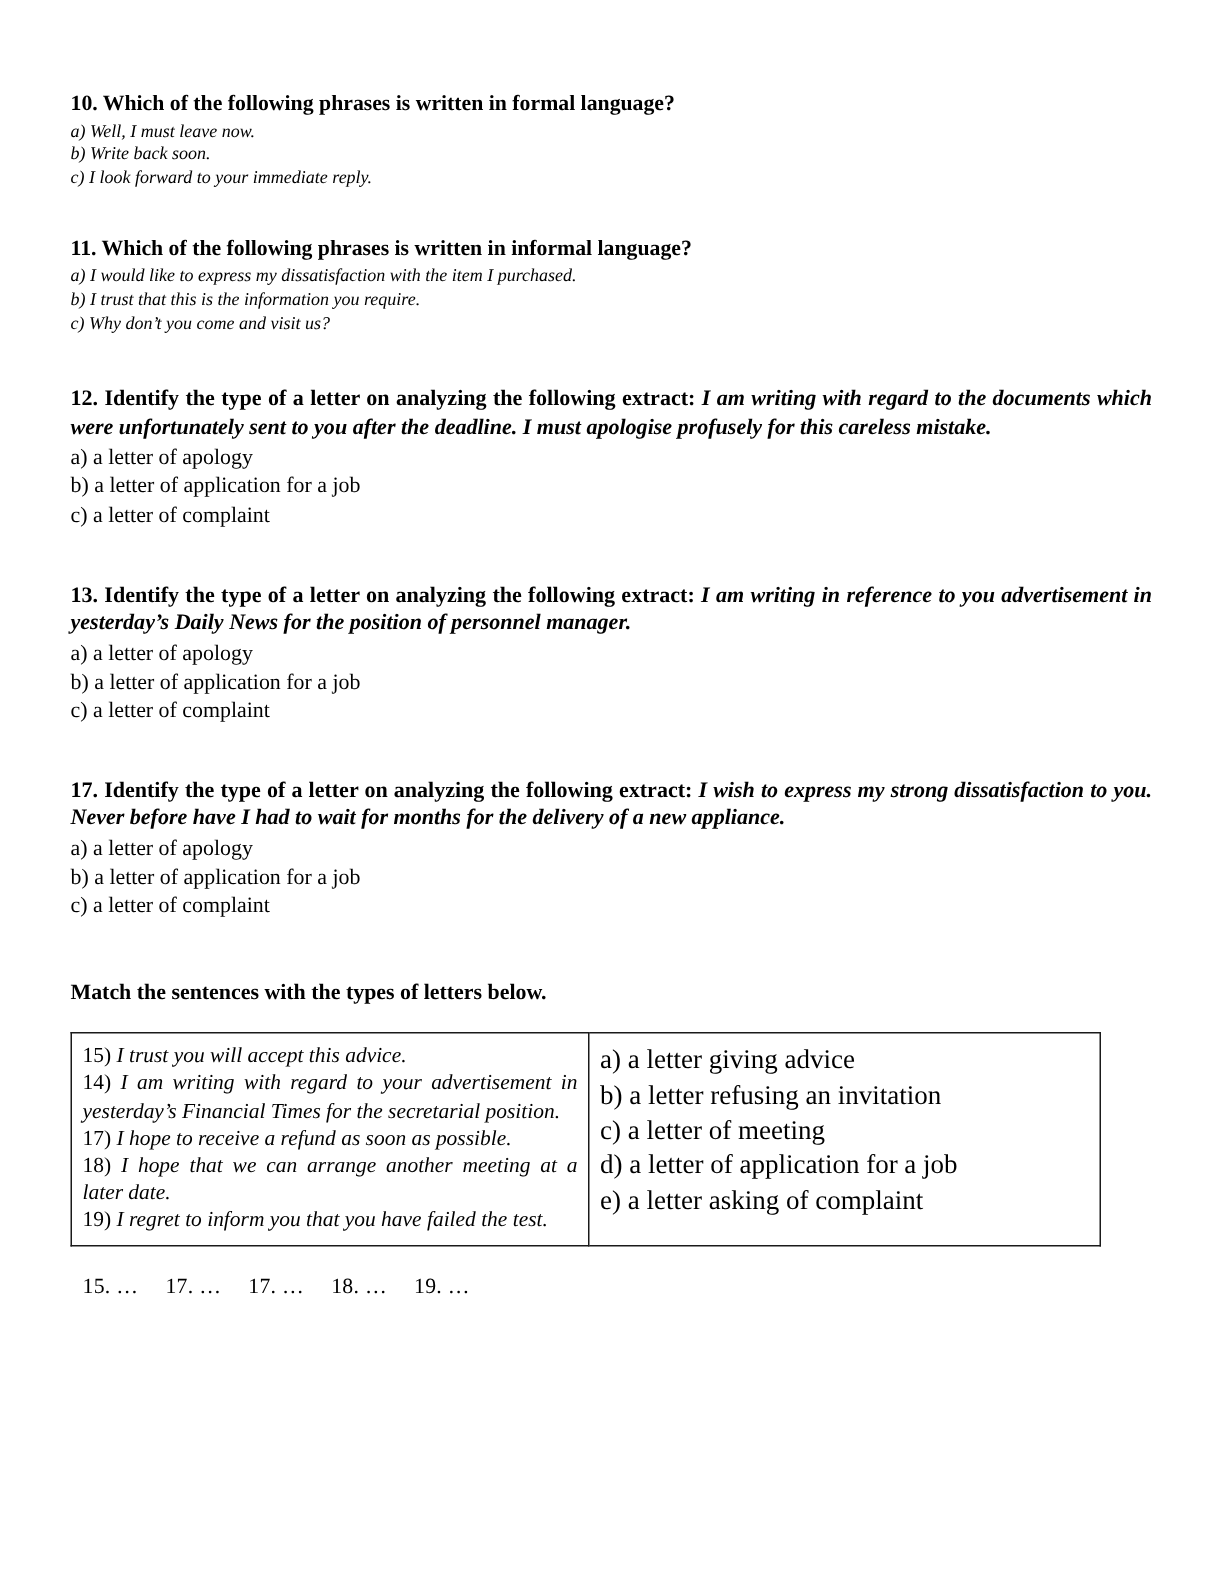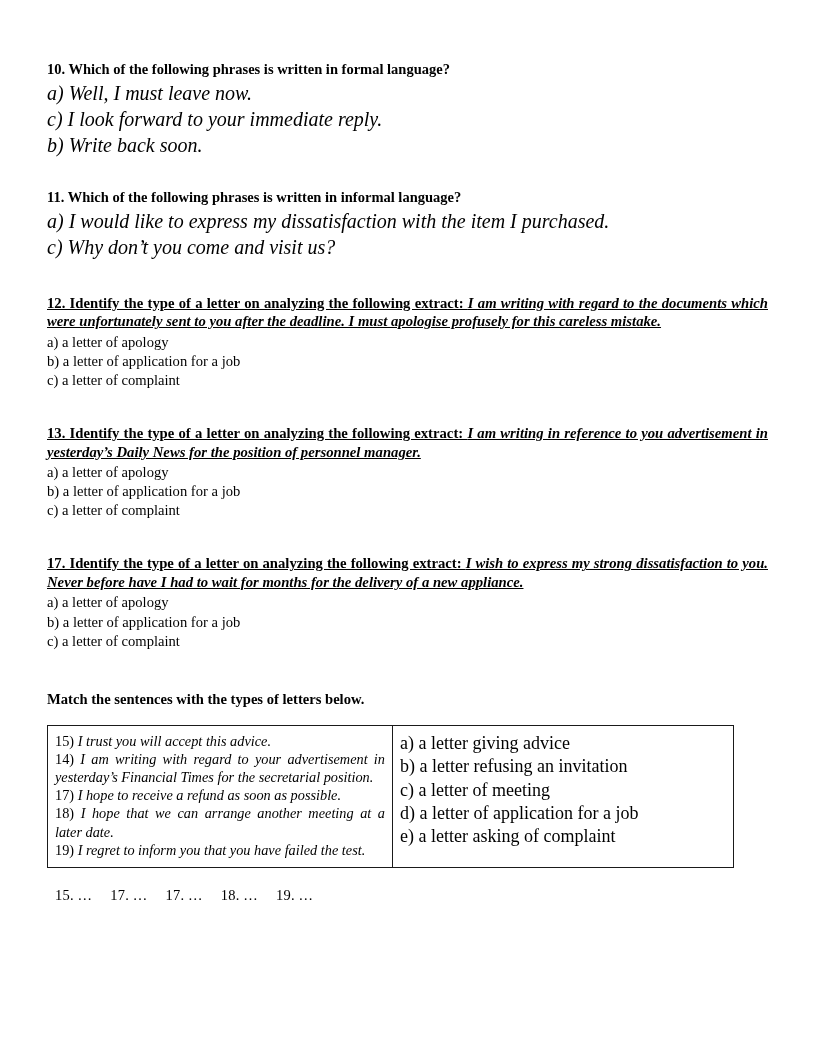--- a/index.html
+++ b/index.html
@@ -40,30 +40,29 @@
     margin: 0 0 1px 0;
     text-align: left;
   }
   .stem-justified {
     font-weight: bold;
     font-size: 14.7px;
     line-height: 1.26;
     margin: 0 0 2px 0;
     text-align: justify;
     text-justify: inter-word;
-    text-decoration: underline;
   }
   .stem-justified .extract {
     font-style: italic;
     font-weight: bold;
   }
 
   .opt-italic {
     font-style: italic;
-    font-size: 20px;
+    font-size: 12px;
     line-height: 1.30;
     margin: 0;
     white-space: nowrap;
   }
   .opt-roman {
     font-size: 14.6px;
     line-height: 1.31;
     margin: 0;
     white-space: nowrap;
   }
@@ -122,29 +121,30 @@
 </style>
 </head>
 <body>
 
 <div class="page">
   <div class="content">
 
     <div class="qblock">
       <p class="stem">10. Which of the following phrases is written in formal language?</p>
       <p class="opt-italic">a) Well, I must leave now.</p>
+      <p class="opt-italic">b) Write back soon.</p>
       <p class="opt-italic">c) I look forward to your immediate reply.</p>
-      <p class="opt-italic">b) Write back soon.</p>
     </div>
 
     <div class="gap-sm"></div>
 
     <div class="qblock">
       <p class="stem">11. Which of the following phrases is written in informal language?</p>
       <p class="opt-italic">a) I would like to express my dissatisfaction with the item I purchased.</p>
+      <p class="opt-italic">b) I trust that this is the information you require.</p>
       <p class="opt-italic">c) Why don’t you come and visit us?</p>
     </div>
 
     <div class="gap-md"></div>
 
     <div class="qblock">
       <p class="stem-justified"><span>12. Identify the type of a letter on analyzing the following extract: </span><span class="extract">I am writing with regard to the documents which were unfortunately sent to you after the deadline. I must apologise profusely for this careless mistake.</span></p>
       <p class="opt-roman">a) a letter of apology</p>
       <p class="opt-roman">b) a letter of application for a job</p>
       <p class="opt-roman">c) a letter of complaint</p>

